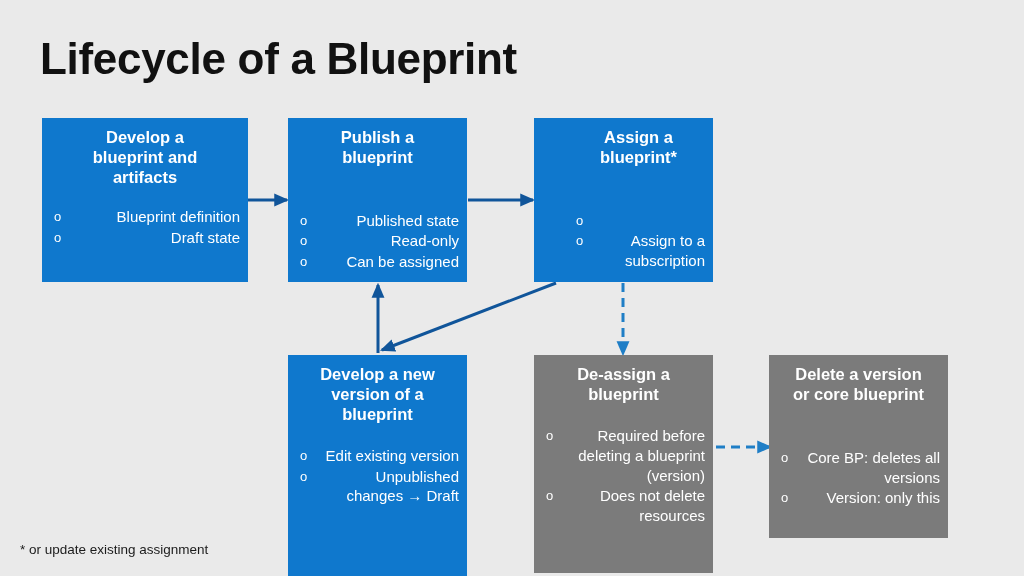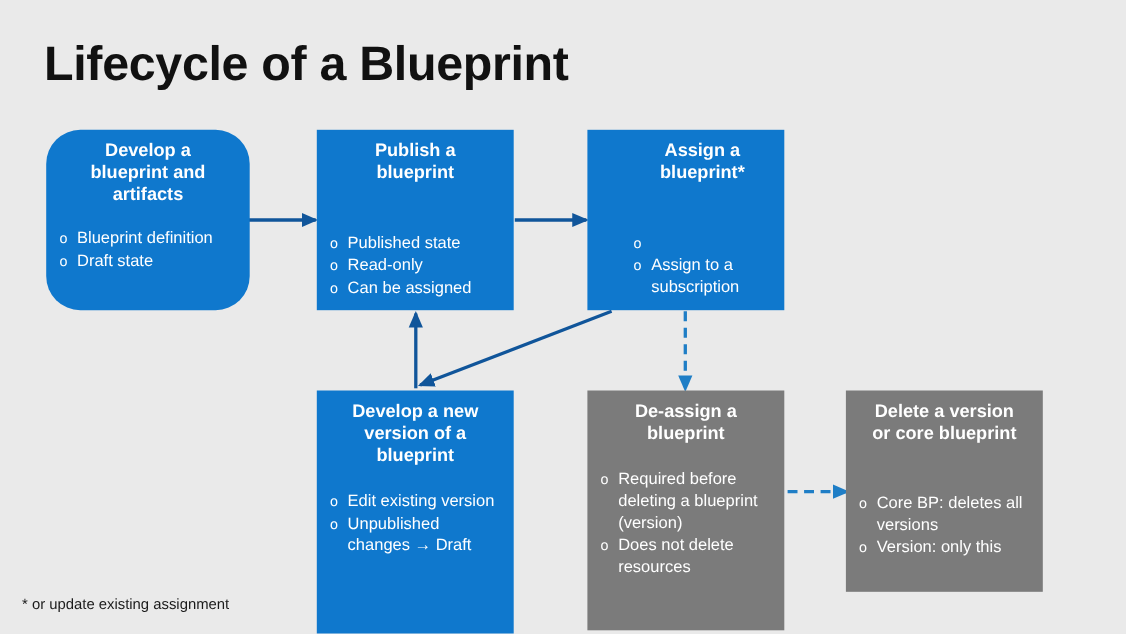--- a/index.html
+++ b/index.html
@@ -81,20 +81,21 @@
     flex: 0 0 auto;
     width: 20px;
     font-size: 13px;
     line-height: 1.55;
     text-align: left;
     padding-left: 4px;
     box-sizing: border-box;
   }
   .li-text {
     flex: 1 1 auto;
+    text-align: right;
   }
   .spacer-md { height: 20px; }
   .spacer-lg { height: 26px; }
 
   
   #footnote {
     position: absolute;
     left: 20px;
     top: 542px;
     font-size: 13.5px;
@@ -125,21 +126,21 @@
 
     <line x1="378" y1="353" x2="378" y2="285" stroke="#10559a" stroke-width="3" marker-end="url(#arrow-solid)"></line>
 
     <line x1="556" y1="283" x2="382" y2="350" stroke="#10559a" stroke-width="3" marker-end="url(#arrow-solid)"></line>
 
     <line x1="623" y1="283" x2="623" y2="354" stroke="#1f7ec6" stroke-width="3" stroke-dasharray="9,6" marker-end="url(#arrow-dashed)"></line>
 
     <line x1="716" y1="447" x2="770" y2="447" stroke="#1f7ec6" stroke-width="3" stroke-dasharray="9,6" marker-end="url(#arrow-dashed)"></line>
   </svg>
 
-  <div class="node blue" style="left:42px; top:118px; width:185px; height:164px;border-radius:31px;">
+  <div class="node blue" style="left:42px; top:118px; width:206px; height:164px;">
     <div class="node-title">Develop a
 blueprint and
 artifacts</div>
     <div class="spacer-md"></div>
     <ul class="node-list">
       <li>
         <span class="bullet-o">o</span>
         <span class="li-text">Blueprint definition</span>
       </li>
       <li>

